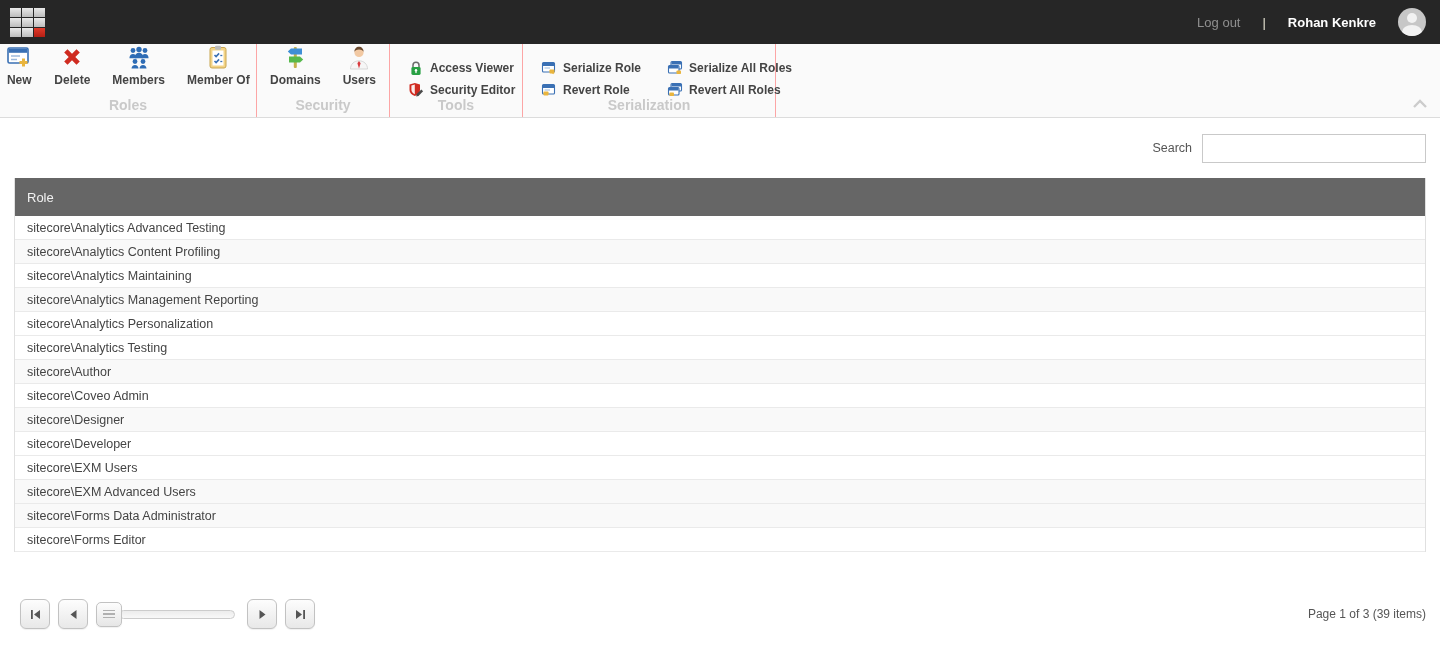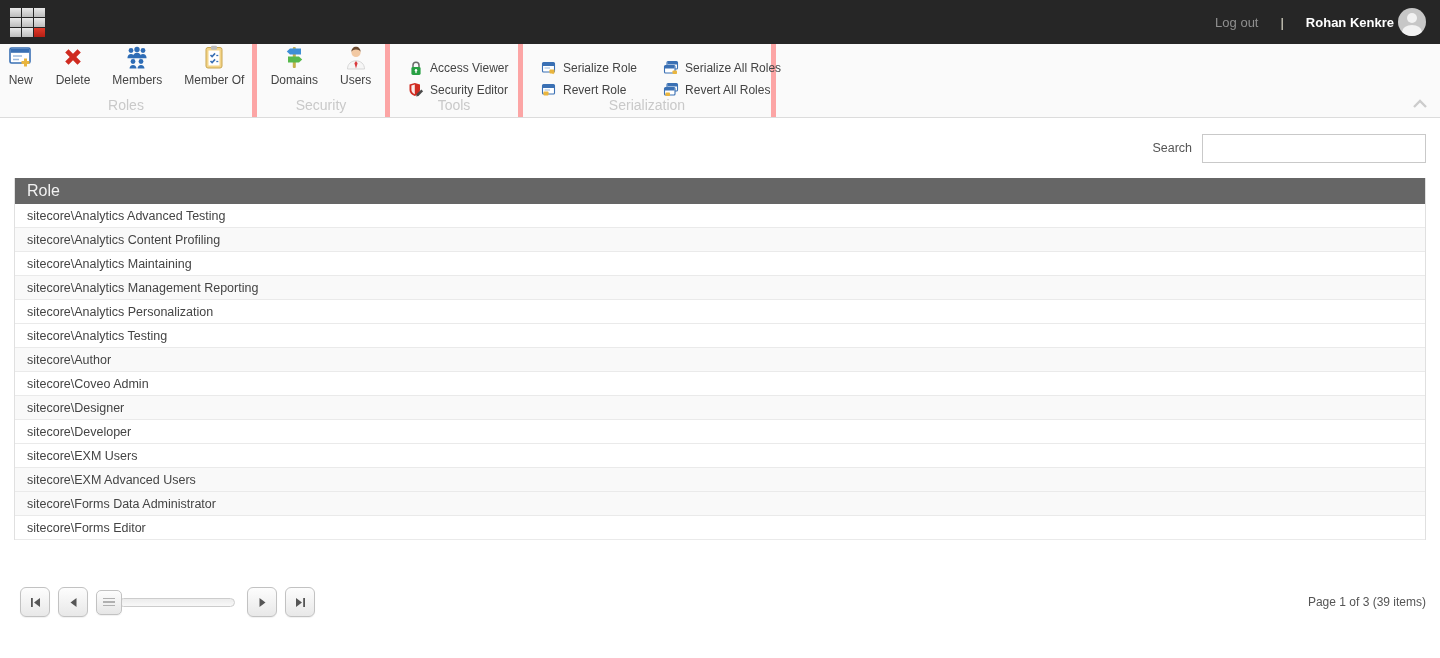--- a/index.html
+++ b/index.html
@@ -9,32 +9,32 @@
   
   .topbar { height:44px; background:#262626; display:flex; align-items:center;
             justify-content:space-between; padding:0 14px 0 10px; }
   .logo-grid { display:grid; grid-template-columns:repeat(3,11px); grid-template-rows:repeat(3,9px);
                gap:1px; cursor:pointer; }
   .logo-grid span { background:linear-gradient(#e9e9e9,#bdbdbd); }
   .logo-grid span.red { background:linear-gradient(#e03a2a,#b51f14); }
   .topbar-right { display:flex; align-items:center; }
   .logout { color:#8f8f8f; font-size:13px; cursor:pointer;margin-left:20px; }
   .tb-sep { color:#e6e3d2; font-size:13px; margin:0 22px; }
-  .username { color:#ffffff; font-size:13px; font-weight:700; margin-right:4px; cursor:pointer; }
+  .username { color:#ffffff; font-size:13px; font-weight:700; margin-right:22px; cursor:pointer; }
   .avatar { width:28px; height:28px; border-radius:50%; background:#c7c7c7; position:relative;
             overflow:hidden; cursor:pointer; }
   .avatar::before { content:""; position:absolute; top:5px; left:9px; width:10px; height:10px;
                     border-radius:50%; background:#f2f2f2; }
   .avatar::after { content:""; position:absolute; top:17px; left:4px; width:20px; height:14px;
                    border-radius:50% 50% 0 0; background:#f2f2f2; }
 
   
   .ribbon { height:74px; background:#fafafa; border-bottom:1px solid #dcdcdc;
             display:flex; position:relative; }
-  .rgroup { position:relative; border-right:5px solid #fca5a5; height:100%; }
+  .rgroup { position:relative; border-right:1px solid #fca5a5; height:100%;font-weight:bold; }
   .grp-roles { width:257px; }
   .grp-security { width:133px; }
   .grp-tools { width:133px; }
   .grp-serialization { width:253px; }
   .grp-label { position:absolute; bottom:4px; left:0; right:0; text-align:center;
                font-size:14px; color:#c9c9c9; }
   .bigbtn-row { display:flex; justify-content:center; padding-top:0; }
   .bigbtn { display:flex; flex-direction:column; align-items:center; gap:3px;
             padding:0 11px; cursor:pointer; }
   .bigbtn .blabel { font-size:12px; color:#444; white-space:nowrap; }
@@ -50,21 +50,21 @@
   .search-row { display:flex; justify-content:flex-end; align-items:center;
                 margin:15px 14px 0 0; height:30px; }
   .search-label { font-size:12.5px; color:#555; margin-right:10px; }
   .search-input { width:224px; height:29px; border:1px solid #c9c9c9; background:#fff;
                   font-size:13px; padding:0 8px; outline:none;
                   font-family:"Liberation Sans", sans-serif; }
 
   
   .role-table { margin:15px 14px 0 14px; border-left:1px solid #e0e0e0;
                 border-right:1px solid #e0e0e0; }
-  .thead { height:26px; background:#666666; color:#f2f2f2; font-size:16px;
+  .thead { height:38px; background:#666666; color:#f2f2f2; font-size:13px;
            display:flex; align-items:center; padding-left:12px; }
   .trow { height:24px; display:flex; align-items:center; padding-left:12px;
           font-size:12.5px; color:#444; background:#fff;
           border-bottom:1px solid #eaeaea; cursor:pointer; }
   .trow.alt { background:#f9f9f9; }
 
   
   .pager-row { margin:46px 14px 0 20px; display:flex; align-items:center;
                justify-content:space-between; height:32px; }
   .pager-left { display:flex; align-items:center; }

